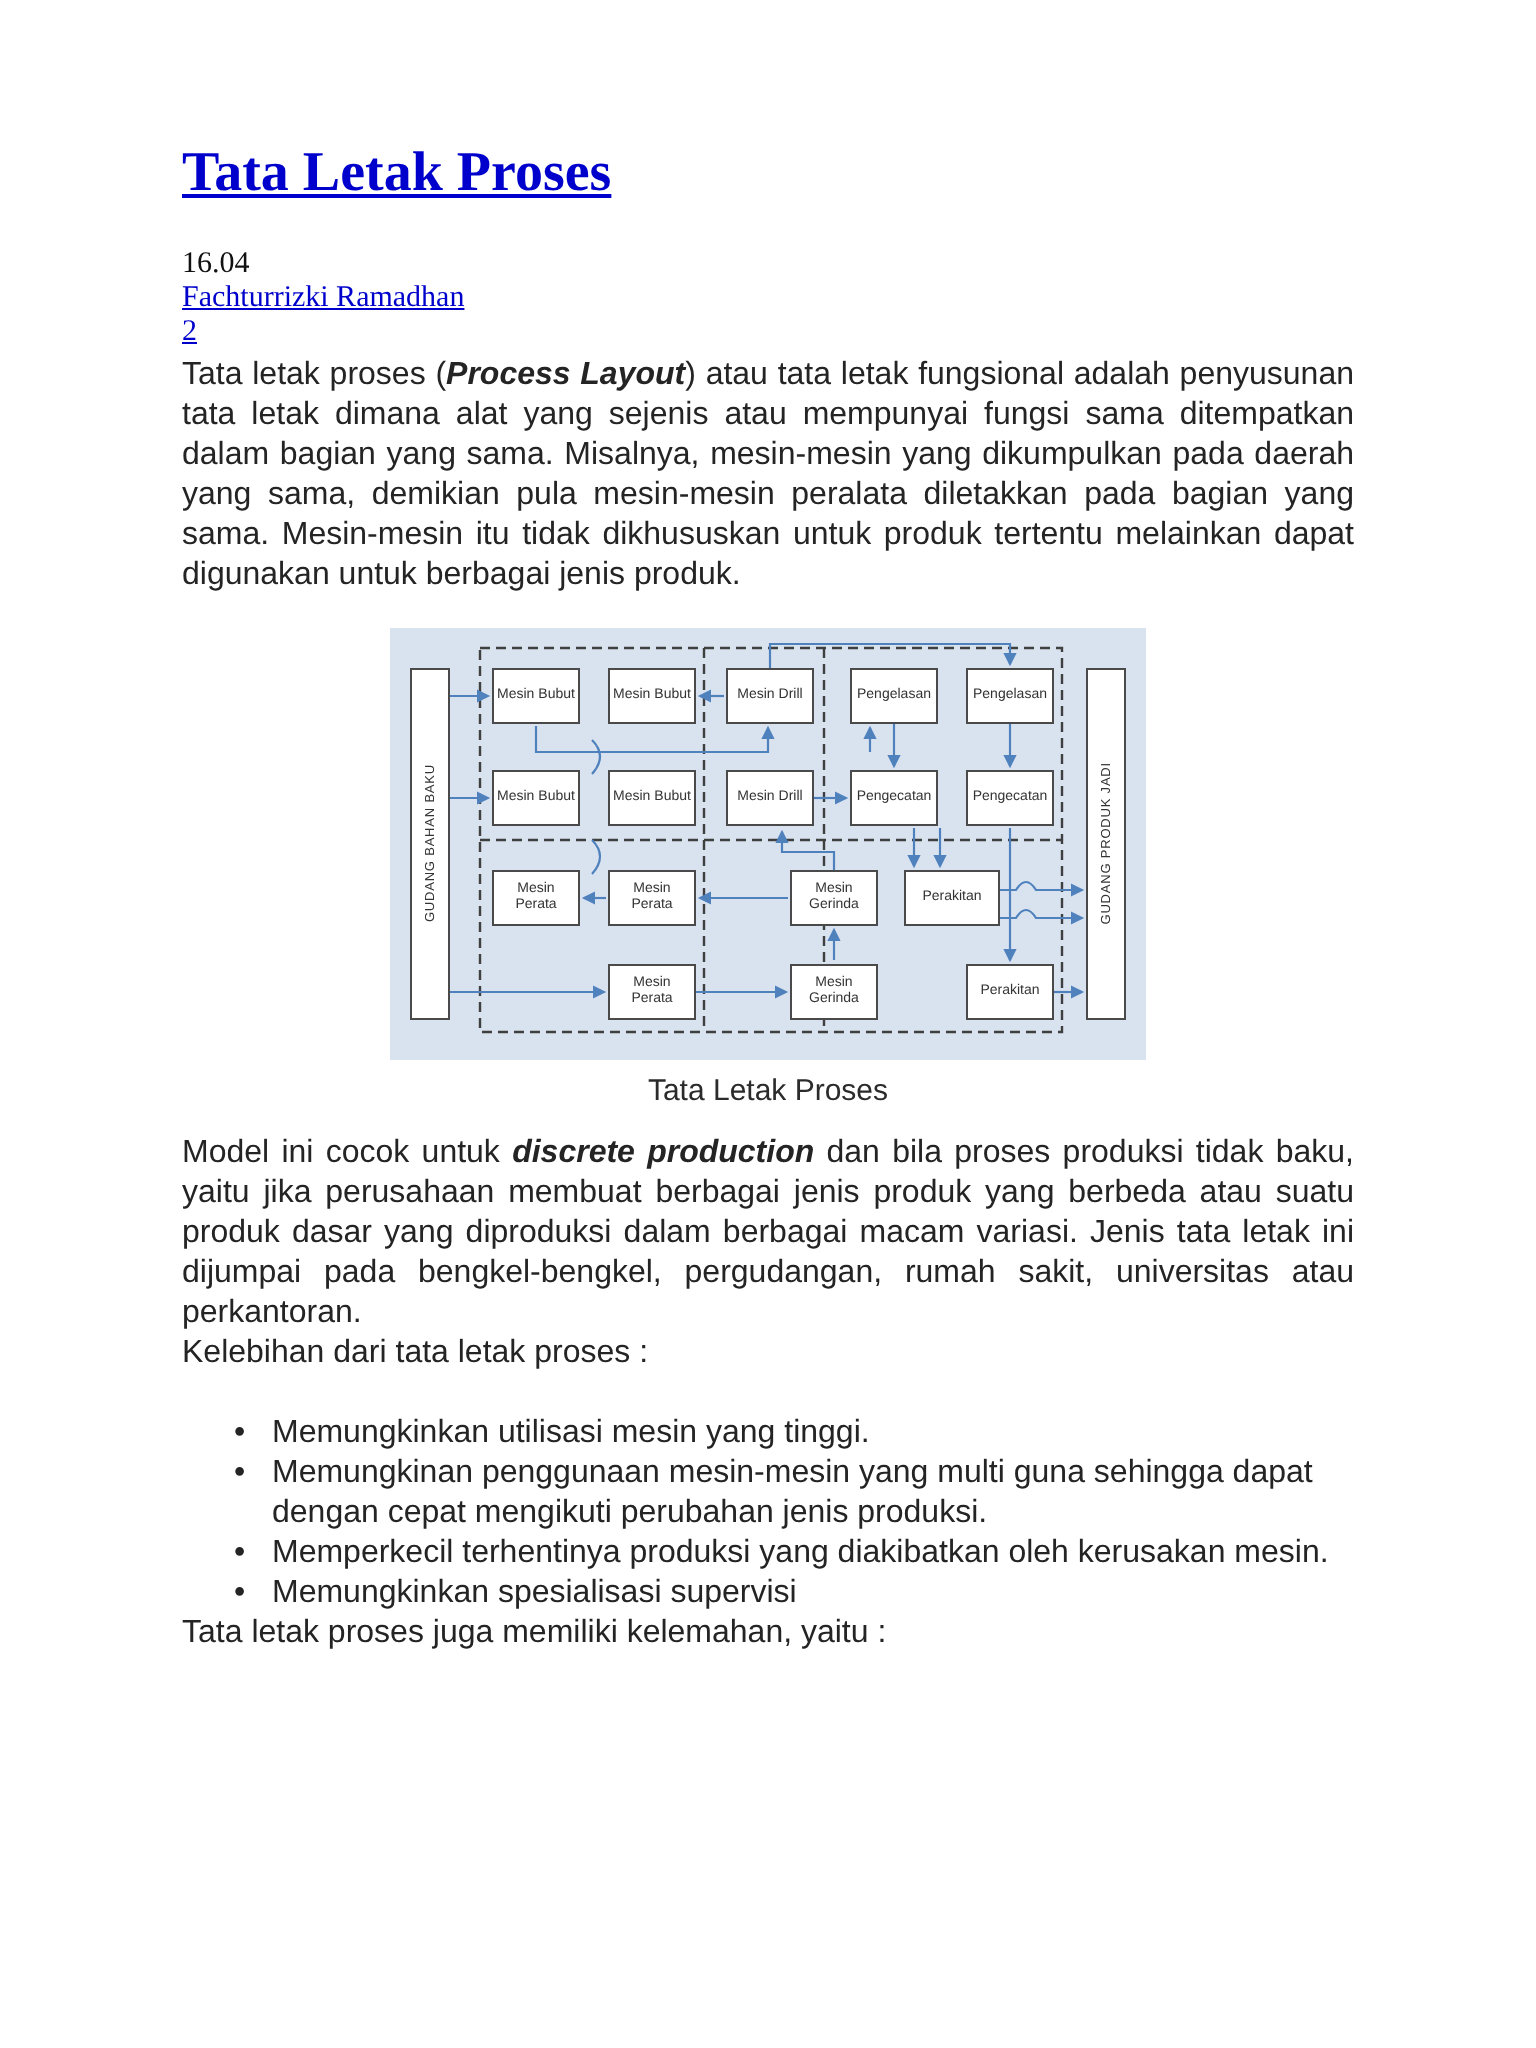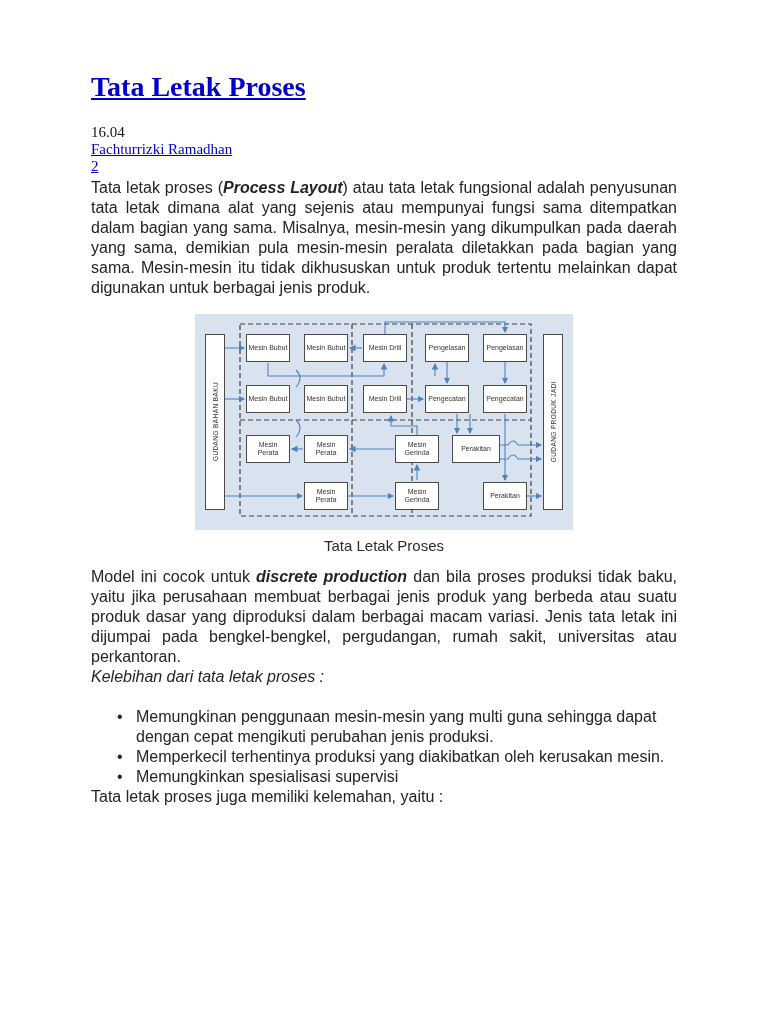--- a/index.html
+++ b/index.html
@@ -30,21 +30,21 @@
   }
   .store{
     position:absolute;background:#ffffff;border:1px solid #4a4a4a;box-sizing:border-box;
     display:flex;align-items:center;justify-content:center;
   }
   .store span{
     writing-mode:vertical-rl;transform:rotate(180deg);
     font-size:6.5px;letter-spacing:0.4px;color:#333;white-space:nowrap;
   }
   .dcaption{text-align:center;font-size:15px;color:#2b2b2b;margin-top:7px;}
-  .kelebihan{margin-top:0;font-style:italic;}
+  .kelebihan{margin-top:0;}
   .bullet-list{margin:20px 0 0 0;padding:0;list-style:none;}
   .bullet-list li{
     position:relative;padding-left:45px;font-size:16px;line-height:20px;color:#242424;
   }
   .bullet-list li::before{
     content:"\2022";position:absolute;left:26px;top:0;color:#242424;
   }
   .closing{}
   .it{font-style:italic;font-weight:bold;}
 </style>
@@ -135,20 +135,21 @@
       <div class="mbox" style="left:288px;top:168px;width:44px;height:28px;">Perakitan</div>
     </div>
     <div class="dcaption">Tata Letak Proses</div>
   </div>
 
   <p class="body-p p2"><span>Model ini cocok untuk </span><span class="it">discrete production</span><span> dan bila proses produksi tidak baku, yaitu jika perusahaan membuat berbagai jenis produk yang berbeda atau suatu produk dasar yang diproduksi dalam berbagai macam variasi. Jenis tata letak ini dijumpai pada bengkel-bengkel, pergudangan, rumah sakit, universitas atau perkantoran.</span></p>
 
   <p class="plain-line kelebihan">Kelebihan dari tata letak proses :</p>
 
   <ul class="bullet-list">
+    <li>Memungkinkan utilisasi mesin yang tinggi.</li>
     <li>Memungkinan penggunaan mesin-mesin yang multi guna sehingga dapat dengan cepat mengikuti perubahan jenis produksi.</li>
     <li>Memperkecil terhentinya produksi yang diakibatkan oleh kerusakan mesin.</li>
     <li>Memungkinkan spesialisasi supervisi</li>
   </ul>
 
   <p class="plain-line closing">Tata letak proses juga memiliki kelemahan, yaitu :</p>
 
 </div>
 
 </body></html>

